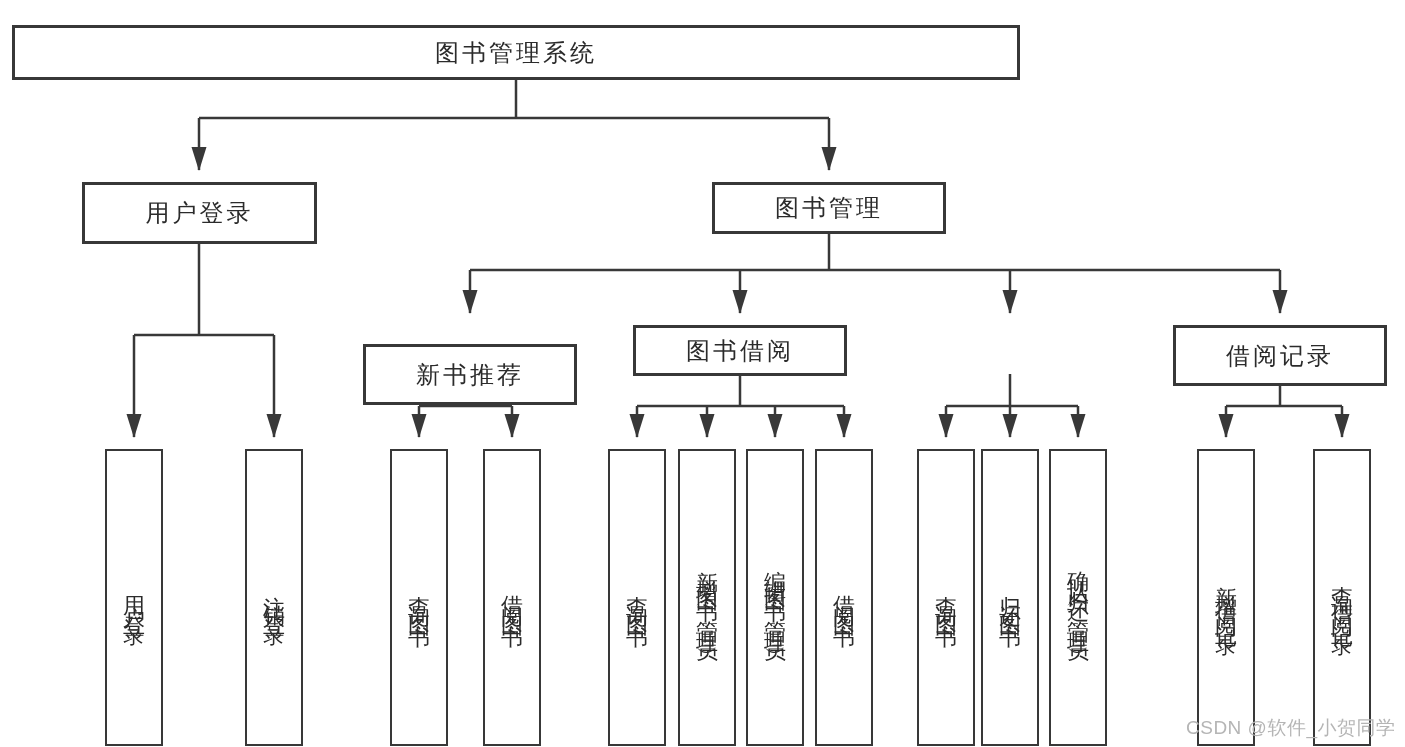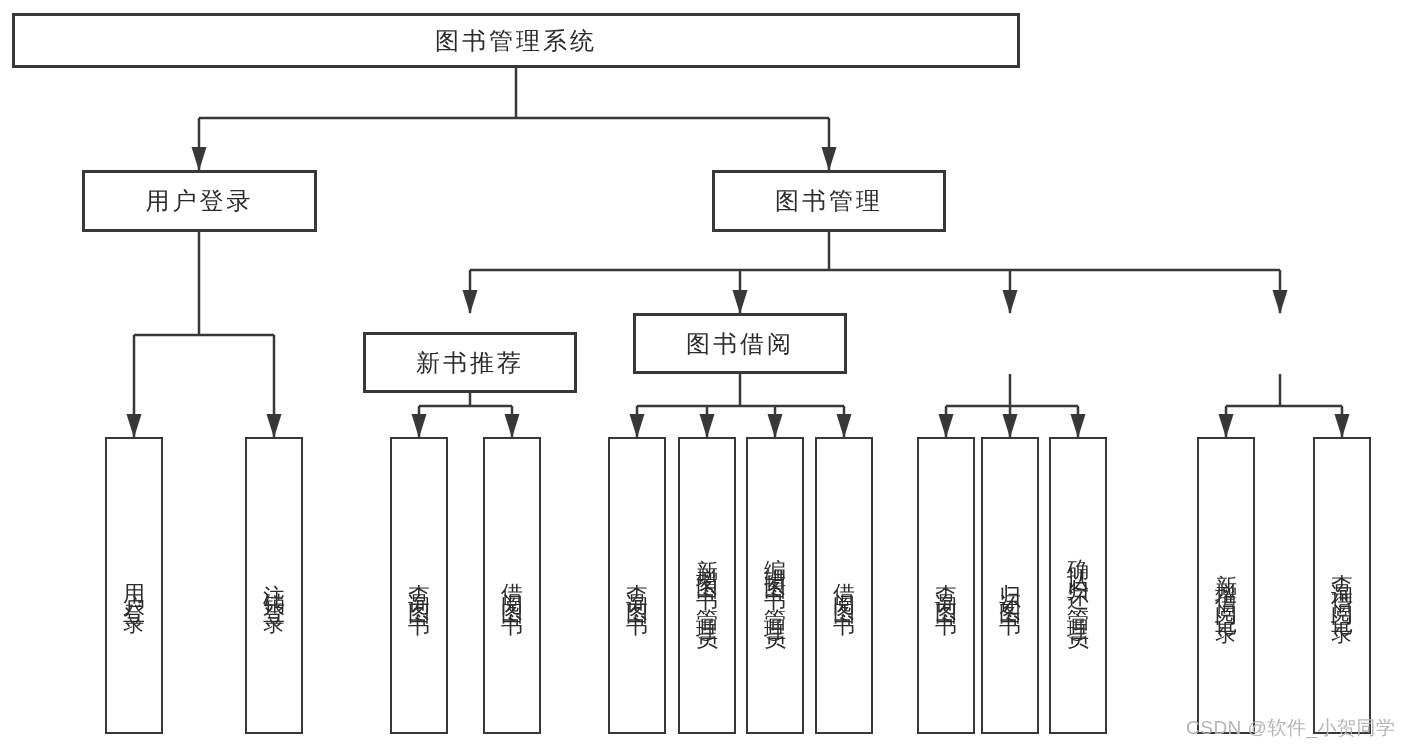--- a/index.html
+++ b/index.html
@@ -22,20 +22,21 @@
   }
   .connectors .arrowhead{fill:var(--line);stroke:none;}
   .box{
     position:absolute;
     box-sizing:border-box;
     background:var(--bg);
     border:3px solid var(--line);
     display:flex;align-items:center;justify-content:center;
     color:var(--text);
     z-index:1;
+    margin-top:12px;
   }
   .hbox .label{
     font-size:24px;
     letter-spacing:3px;
     white-space:nowrap;
   }
   .vbox{border-width:2.5px;}
   .vbox .vlabel{
     writing-mode:vertical-rl;
     text-orientation:mixed;
@@ -98,29 +99,32 @@
     <line class="wire" x1="1342" y1="406" x2="1342" y2="437" marker-end="url(#arrow)"></line>
   </svg>
 
   <div class="box hbox" style="left:12px;top:13px;width:1008px;height:55px">
     <span class="label">图书管理系统</span>
   </div>
 
   <div class="box hbox" style="left:82px;top:170px;width:235px;height:62px">
     <span class="label">用户登录</span>
   </div>
-  <div class="box hbox" style="left:712px;top:170px;width:234px;height:62px">
+  <div class="box hbox" style="left:712px;top:170px;width:234px;height:52px">
     <span class="label">图书管理</span>
   </div>
 
   <div class="box hbox" style="left:363px;top:332px;width:214px;height:61px">
     <span class="label">新书推荐</span>
   </div>
-  <div class="box hbox" style="left:633px;top:313px;width:214px;height:61px">
+  <div class="box hbox" style="left:633px;top:313px;width:214px;height:51px">
     <span class="label">图书借阅</span>
+  </div>
+  <div class="box hbox" style="left:1173px;top:313px;width:214px;height:61px">
+    <span class="label">借阅记录</span>
   </div>
 
   <div class="box vbox" style="left:105px;top:437px;width:58px;height:297px">
     <span class="vlabel">用户登录</span>
   </div>
   <div class="box vbox" style="left:245px;top:437px;width:58px;height:297px">
     <span class="vlabel">注销登录</span>
   </div>
 
   <div class="box vbox" style="left:390px;top:437px;width:58px;height:297px">

